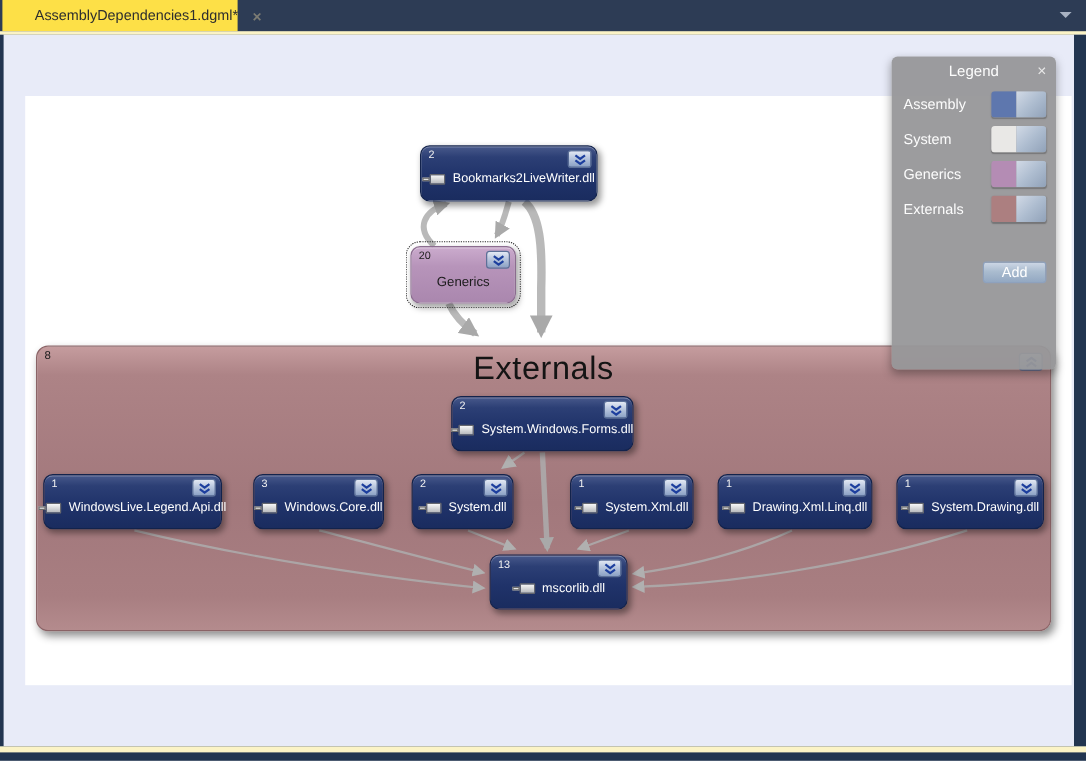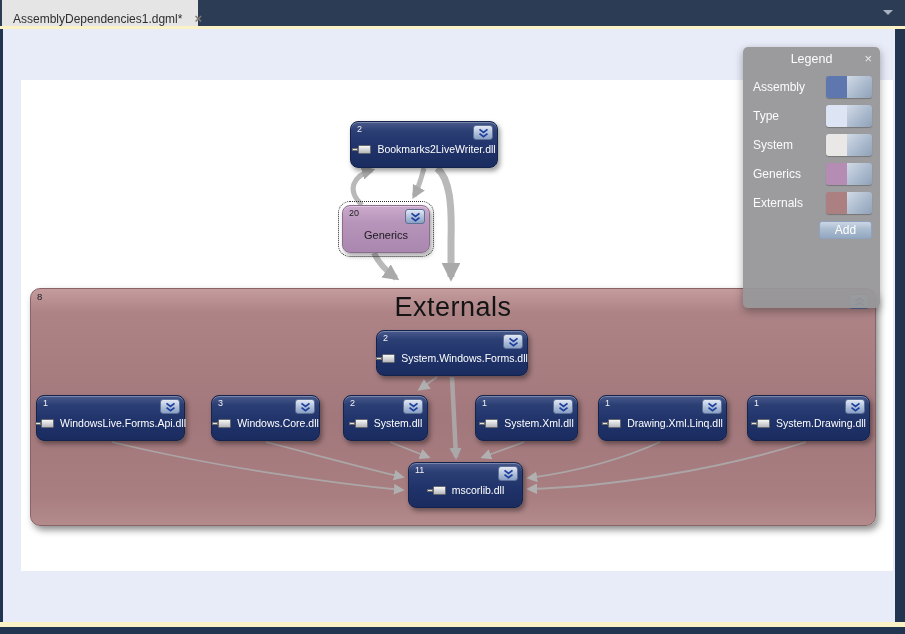--- a/index.html
+++ b/index.html
@@ -3,22 +3,22 @@
 <meta charset="utf-8">
 <style>
   * { margin:0; padding:0; box-sizing:border-box; }
   html,body { width:905px; height:634px; }
   body { font-family:"Liberation Sans","DejaVu Sans",sans-serif; background:#223550; position:relative; overflow:hidden; }
 
   #stage { position:absolute; left:0; top:0; width:905px; height:634px; }
 
   
   .tabstrip { position:absolute; left:0; top:0; width:905px; height:26px; background:#2d3c55; }
-  .tab { position:absolute; left:2px; top:0; width:196px; height:26px; background:#e5e5e5;
-         display:flex; align-items:flex-end; padding:0 11px; font-size:12px; color:#2e2e2e; }
+  .tab { position:absolute; left:2px; top:0; width:196px; height:26px; background:#fde047;
+         display:flex; align-items:center; padding:0 27px; font-size:12px; color:#2e2e2e; }
   .tab-close { margin-left:12px; color:#7c7c74; font-size:13px; font-weight:bold; cursor:default; }
   .tab-dropdown { position:absolute; right:12px; top:10px; width:0; height:0;
          border-left:5px solid transparent; border-right:5px solid transparent; border-top:5px solid #a8b2c2; }
   .topline { position:absolute; left:0; top:26px; width:905px; height:3px; background:#fbf3c6; }
   .docwell { position:absolute; left:0; top:29px; width:905px; height:593px; background:#e8ebf8; }
   .border-left  { position:absolute; left:0; top:29px; width:3px; height:593px; background:#223550; }
   .border-right { position:absolute; left:895px; top:29px; width:10px; height:593px; background:#223550; }
   .bottomline { position:absolute; left:0; top:622px; width:905px; height:5px; background:#fbf3c6; }
 
   .canvas { position:absolute; left:21px; top:80px; width:872px; height:491px; background:#ffffff; }
@@ -71,21 +71,21 @@
   .legend-row { display:flex; align-items:center; justify-content:space-between;
            height:29px; padding:0 8px 0 10px; }
   .legend-label { font-size:12px; color:#fcfcfc; }
   .swatch { width:46px; height:22px; border-radius:3px; overflow:hidden; display:flex;
            box-shadow:0 1px 1px rgba(0,0,0,0.25); }
   .sw-left { width:21px; height:100%; }
   .sw-right { flex:1; background:linear-gradient(135deg,#d2dae6 0%, #aebdd0 50%, #90a1b8 100%); }
   .legend-add-row { display:flex; justify-content:flex-end; padding:4px 8px 0 0; }
   .add-btn { width:53px; height:18px; border-radius:3px; border:1px solid #8ea1bd; color:#fff;
            font-size:12px; display:flex; align-items:center; justify-content:center; cursor:pointer;
-           background:linear-gradient(180deg,#ccd6e5 0%, #aabccf 45%, #93a8c2 100%); }
+           background:linear-gradient(180deg,#ccd6e5 0%, #aabccf 45%, #93a8c2 100%);margin-top:26px; }
 </style>
 </head>
 <body>
 
 <div id="stage">
 
   <div class="tabstrip">
     <div class="tab">
       <span>AssemblyDependencies1.dgml*</span>
       <span class="tab-close">×</span>
@@ -187,21 +187,21 @@
       <svg width="11" height="10" viewBox="0 0 11 10">
         <path d="M1.5,1.4 L5.5,4.4 L9.5,1.4" fill="none" stroke="#1d3f9e" stroke-width="1.8"></path>
         <path d="M1.5,5.6 L5.5,8.6 L9.5,5.6" fill="none" stroke="#1d3f9e" stroke-width="1.8"></path>
       </svg>
     </span>
     <div class="node-row">
       <span class="asm-icon">
           <span class="pin"></span>
           <span class="box"></span>
         </span>
-      <span class="node-label">WindowsLive.Forms.Api.dll</span>
+      <span class="node-label">WindowsLive.Legend.Api.dll</span>
     </div>
   </div>
 
   <div class="node assembly" style="left:211px; top:395px; width:109px; height:46px;">
     <span class="badge">3</span>
     <span class="chevbtn">
       <svg width="11" height="10" viewBox="0 0 11 10">
         <path d="M1.5,1.4 L5.5,4.4 L9.5,1.4" fill="none" stroke="#1d3f9e" stroke-width="1.8"></path>
         <path d="M1.5,5.6 L5.5,8.6 L9.5,5.6" fill="none" stroke="#1d3f9e" stroke-width="1.8"></path>
       </svg>
@@ -277,21 +277,21 @@
     <div class="node-row">
       <span class="asm-icon">
           <span class="pin"></span>
           <span class="box"></span>
         </span>
       <span class="node-label">System.Drawing.dll</span>
     </div>
   </div>
 
   <div class="node assembly" style="left:408px; top:462px; width:115px; height:46px;">
-    <span class="badge">11</span>
+    <span class="badge">13</span>
     <span class="chevbtn">
       <svg width="11" height="10" viewBox="0 0 11 10">
         <path d="M1.5,1.4 L5.5,4.4 L9.5,1.4" fill="none" stroke="#1d3f9e" stroke-width="1.8"></path>
         <path d="M1.5,5.6 L5.5,8.6 L9.5,5.6" fill="none" stroke="#1d3f9e" stroke-width="1.8"></path>
       </svg>
     </span>
     <div class="node-row">
       <span class="asm-icon">
           <span class="pin"></span>
           <span class="box"></span>
@@ -301,27 +301,20 @@
   </div>
 
   <div class="legend">
     <div class="legend-title">Legend</div>
     <span class="legend-close">×</span>
     <div class="legend-items">
       <div class="legend-row">
         <span class="legend-label">Assembly</span>
         <span class="swatch">
             <span class="sw-left" style="background: rgb(94, 119, 174);"></span>
-            <span class="sw-right"></span>
-          </span>
-      </div>
-      <div class="legend-row">
-        <span class="legend-label">Type</span>
-        <span class="swatch">
-            <span class="sw-left" style="background: rgb(221, 229, 244);"></span>
             <span class="sw-right"></span>
           </span>
       </div>
       <div class="legend-row">
         <span class="legend-label">System</span>
         <span class="swatch">
             <span class="sw-left" style="background: rgb(233, 232, 230);"></span>
             <span class="sw-right"></span>
           </span>
       </div>

